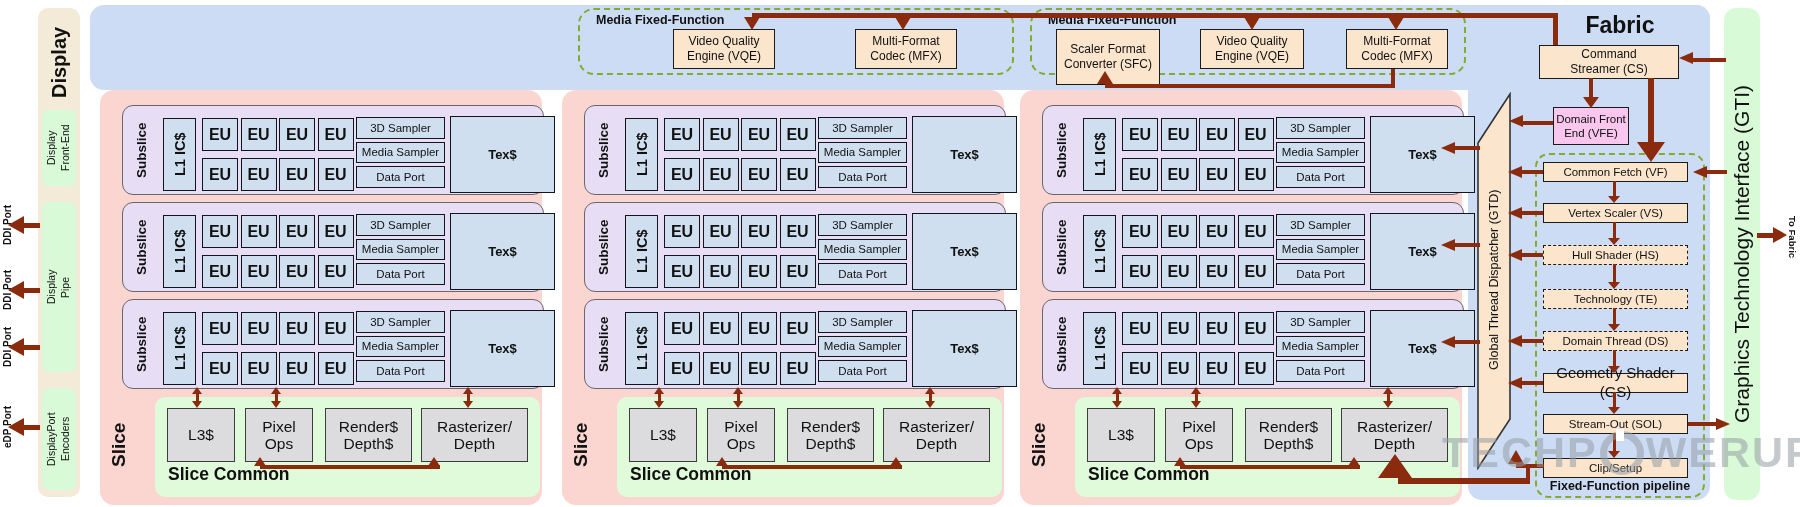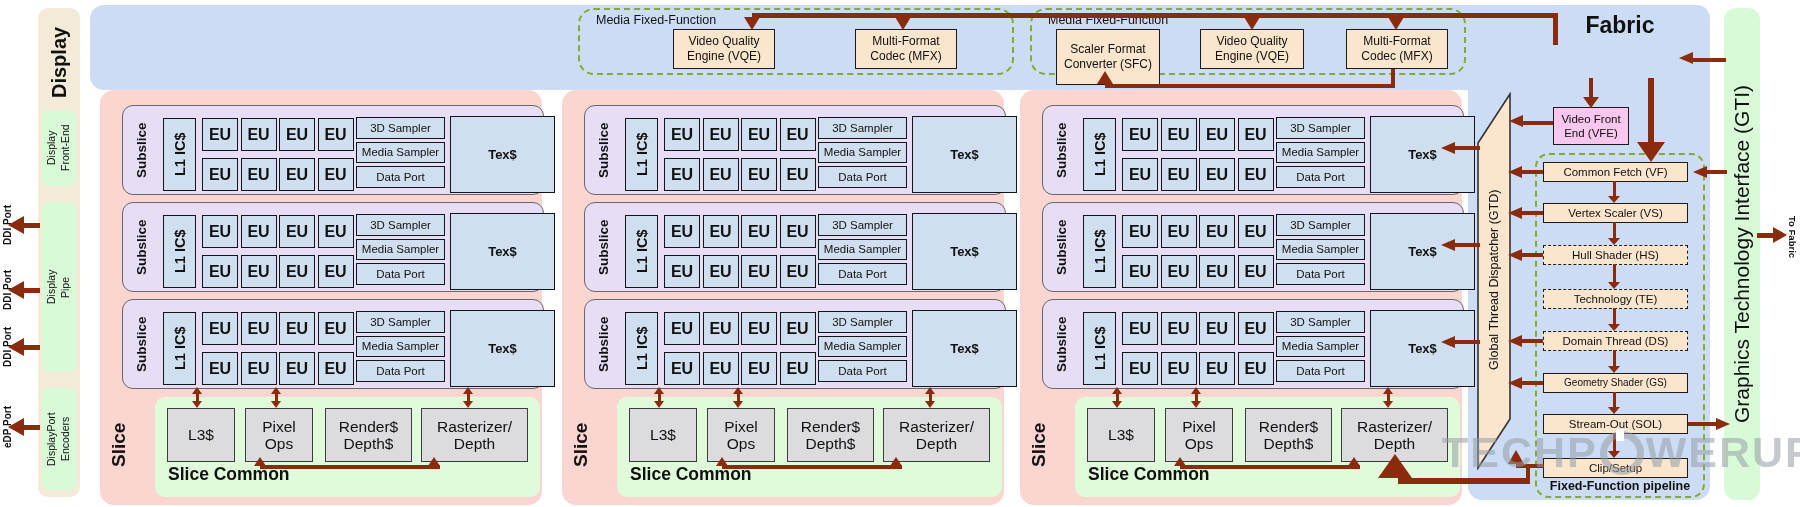--- a/index.html
+++ b/index.html
@@ -21,21 +21,21 @@
            align-items:center;justify-content:center;text-align:center;white-space:pre-line;
            font-size:15.5px;line-height:1.12;box-sizing:border-box;}
   .tanbox{position:absolute;background:var(--tan);border:1.6px solid #1b1b1b;display:flex;
           align-items:center;justify-content:center;text-align:center;white-space:pre-line;
           font-size:12px;line-height:1.25;box-sizing:border-box;}
   .tanbox.dashed{border-style:dashed;}
   .vfebox{background:var(--vfe);}
   .greenbox{position:absolute;background:var(--gbox);border-radius:7px;display:flex;
             align-items:center;justify-content:center;box-sizing:border-box;}
   .dashed-media{position:absolute;border:2.5px dashed var(--dgreen);border-radius:16px;box-sizing:border-box;}
-  .media-label{position:absolute;font-size:12.5px;font-weight:normal;}
+  .media-label{position:absolute;font-size:12.5px;font-weight:bold;}
   
   .vtext{writing-mode:vertical-rl;transform:rotate(180deg);display:flex;align-items:center;
          justify-content:center;text-align:center;white-space:pre-line;}
   .vtext-cw{writing-mode:vertical-rl;display:flex;align-items:center;justify-content:center;text-align:center;}
   .eu{font-size:16px;font-weight:600;}
   .l1{font-size:14.5px;font-weight:600;}
   .unit{font-size:11.5px;}
   .tex{font-size:13px;font-weight:600;}
   .subslice-label{position:absolute;font-weight:bold;font-size:13.5px;}
   .slice-label{position:absolute;font-weight:bold;font-size:19px;}
@@ -320,36 +320,38 @@
         <div class="tri" style="left: 363px; top: 297px; border-left: 5px solid transparent; border-right: 5px solid transparent; border-bottom: 7px solid rgb(138, 43, 14);"></div>
         <div class="ln" style="left: 366.5px; top: 302px; width: 3px; height: 11px;"></div>
         <div class="tri" style="left: 363px; top: 311px; border-left: 5px solid transparent; border-right: 5px solid transparent; border-top: 7px solid rgb(138, 43, 14);"></div>
         <div class="ln" style="left: 160px; top: 375px; width: 180px; height: 3.5px;"></div>
         <div class="tri" style="left: 154px; top: 367px; border-left: 6px solid transparent; border-right: 6px solid transparent; border-bottom: 9px solid rgb(138, 43, 14);"></div>
         <div class="tri" style="left: 328px; top: 367px; border-left: 6px solid transparent; border-right: 6px solid transparent; border-bottom: 9px solid rgb(138, 43, 14);"></div>
       </div>
     </div>
 
   <div class="abs title" style="left:1560px;top:11px;width:120px;height:28px;font-size:23px;display:flex;align-items:center;justify-content:center;">Fabric</div>
-  <div class="tanbox vfebox" style="left:1553px;top:107px;width:76px;height:38px;font-size:11.5px;">Video Front
+  <div class="tanbox" style="left:1539px;top:45px;width:140px;height:34px;">Command
+Streamer (CS)</div>
+  <div class="tanbox vfebox" style="left:1553px;top:107px;width:76px;height:38px;font-size:11.5px;">Domain Front
 End (VFE)</div>
 
   <svg class="abs" style="left:1476px;top:92px;width:36px;height:378px;" viewBox="0 0 36 378">
     <polygon points="2,51 34,2 34,327 2,376" fill="#fbe5cc" stroke="#333" stroke-width="1.6"></polygon>
   </svg>
   <div class="abs vtext" style="left:1478px;top:100px;width:32px;height:360px;font-size:12.5px;">Global Thread Dispatcher (GTD)</div>
 
   <div class="dashed-media" style="left:1535px;top:153px;width:170px;height:345px;border-radius:14px;"></div>
   <div id="pipeline-rows">
       <div class="tanbox" style="left: 1543px; top: 162px; width: 145px; height: 19.5px; font-size: 11.5px;">Common Fetch (VF)</div>
       <div class="tanbox" style="left: 1543px; top: 203px; width: 145px; height: 19.5px; font-size: 11.5px;">Vertex Scaler (VS)</div>
       <div class="tanbox dashed" style="left: 1543px; top: 245px; width: 145px; height: 19.5px; font-size: 11.5px;">Hull Shader (HS)</div>
       <div class="tanbox dashed" style="left: 1543px; top: 289px; width: 145px; height: 19.5px; font-size: 11.5px;">Technology (TE)</div>
       <div class="tanbox dashed" style="left: 1543px; top: 331px; width: 145px; height: 19.5px; font-size: 11.5px;">Domain Thread (DS)</div>
-      <div class="tanbox" style="left: 1543px; top: 373px; width: 145px; height: 19.5px; font-size: 10px;">Geometry Shader (GS)</div>
+      <div class="tanbox" style="left: 1543px; top: 373px; width: 145px; height: 19.5px; font-size: 15px;">Geometry Shader (GS)</div>
       <div class="tanbox" style="left: 1543px; top: 414px; width: 145px; height: 19.5px; font-size: 11.5px;">Stream-Out (SOL)</div>
       <div class="tanbox" style="left: 1543px; top: 458px; width: 145px; height: 19.5px; font-size: 11.5px;">Clip/Setup</div>
     </div>
   <div class="abs" style="left:1540px;top:479px;width:160px;text-align:center;font-weight:bold;font-size:12.5px;">Fixed-Function pipeline</div>
 
   <div class="rect gti-col" style="left:1724px;top:8px;width:36px;height:492px;"></div>
   <div class="abs vtext" style="left:1724px;top:8px;width:36px;height:492px;font-size:21px;">Graphics Technology Interface (GTI)</div>
   <div class="abs vtext-cw" style="left:1786px;top:208px;width:13px;height:58px;font-size:9.5px;font-weight:bold;">To Fabric</div>
 
   <div class="wm">

